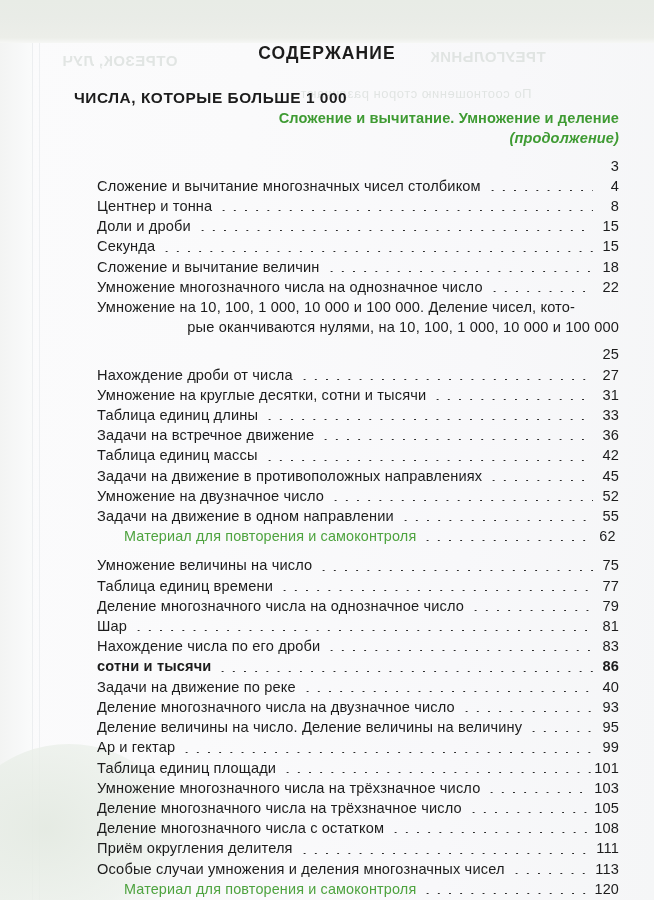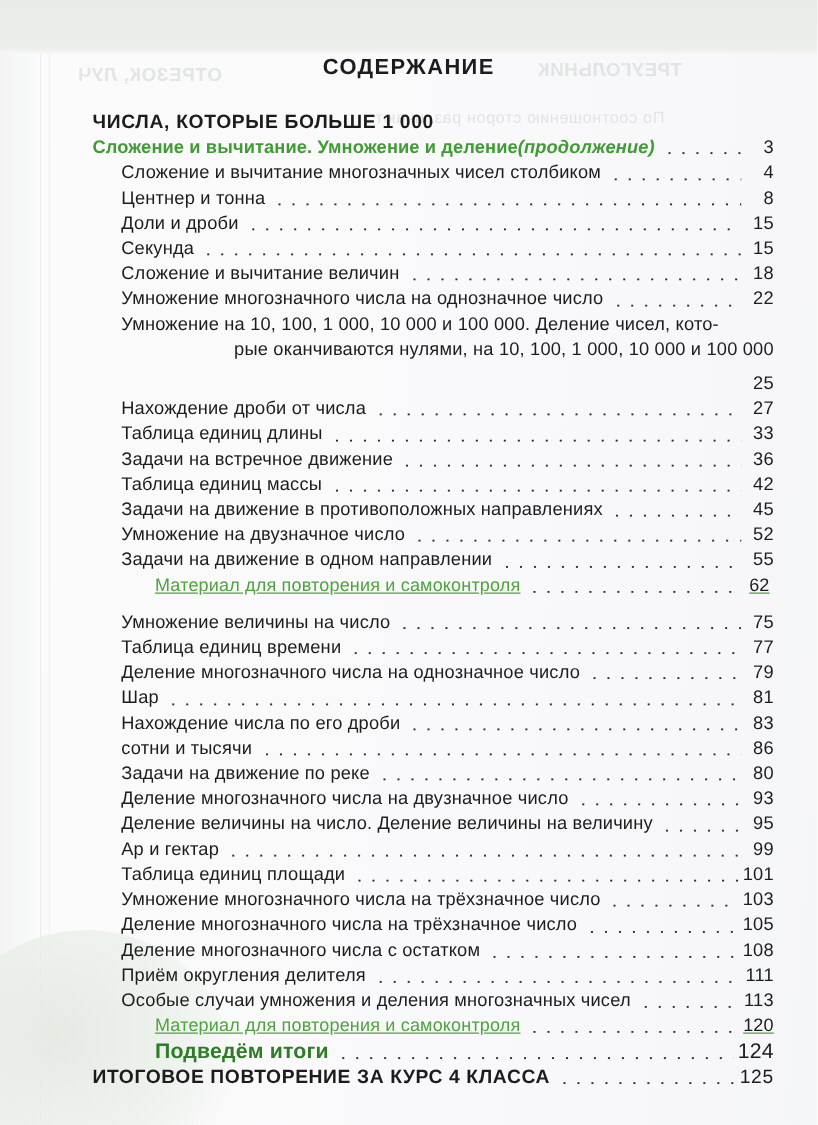--- a/index.html
+++ b/index.html
@@ -123,38 +123,38 @@
     letter-spacing: .55px;
     color: #1c1c1c;
     margin-left: 0;
   }
   .lvl-green-head {
     font-size: 14.6px;
     font-weight: bold;
     letter-spacing: .1px;
     color: #3f9b33;
     margin-left: 0;
+    flex-direction: column;
   }
   .lvl-green-head .page { color: #1c1c1c; font-weight: normal; }
   .lvl-green-head .paren {
     font-weight: bold;
     font-style: italic;
   }
   .lvl-entry {
     font-size: 14.6px;
     color: #1c1c1c;
     margin-left: 23px;
     letter-spacing: .15px;
   }
   .lvl-sub {
     font-size: 14.4px;
     color: #4ea33f;
     margin-left: 50px;
     letter-spacing: .15px;
-    text-decoration: underline;
   }
   .lvl-sub .page { color: #1c1c1c; text-align: center; }
   .lvl-sub-bold {
     font-size: 17px;
     color: #2e7c26;
     font-weight: bold;
     margin-left: 50px;
     letter-spacing: .15px;
   }
   .lvl-sub-bold .page { color: #1c1c1c; font-weight: normal; }
@@ -234,20 +234,25 @@
           <span class="label">рые оканчиваются нулями, на 10, 100, 1 000, 10 000 и 100 000</span>
           <span class="leader"></span>
           <span class="page">25</span>
         </div>
         <div class="row lvl-entry">
           <span class="label">Нахождение дроби от числа</span>
           <span class="leader"></span>
           <span class="page">27</span>
         </div>
         <div class="row lvl-entry">
+          <span class="label">Умножение на круглые десятки, сотни и тысячи</span>
+          <span class="leader"></span>
+          <span class="page">31</span>
+        </div>
+        <div class="row lvl-entry">
           <span class="label">Таблица единиц длины</span>
           <span class="leader"></span>
           <span class="page">33</span>
         </div>
         <div class="row lvl-entry">
           <span class="label">Задачи на встречное движение</span>
           <span class="leader"></span>
           <span class="page">36</span>
         </div>
         <div class="row lvl-entry">
@@ -294,29 +299,29 @@
         <div class="row lvl-entry">
           <span class="label">Шар</span>
           <span class="leader"></span>
           <span class="page">81</span>
         </div>
         <div class="row lvl-entry">
           <span class="label">Нахождение числа по его дроби</span>
           <span class="leader"></span>
           <span class="page">83</span>
         </div>
-        <div class="row lvl-entry cont-rest" style="margin-left: 23px;">
+        <div class="row lvl-entry cont-rest" style="margin-left: 23px; font-weight: bold;">
           <span class="label">сотни и тысячи</span>
           <span class="leader"></span>
           <span class="page">86</span>
         </div>
         <div class="row lvl-entry">
           <span class="label">Задачи на движение по реке</span>
           <span class="leader"></span>
-          <span class="page">80</span>
+          <span class="page">40</span>
         </div>
         <div class="row lvl-entry">
           <span class="label">Деление многозначного числа на двузначное число</span>
           <span class="leader"></span>
           <span class="page">93</span>
         </div>
         <div class="row lvl-entry">
           <span class="label">Деление величины на число. Деление величины на величину</span>
           <span class="leader"></span>
           <span class="page">95</span>

